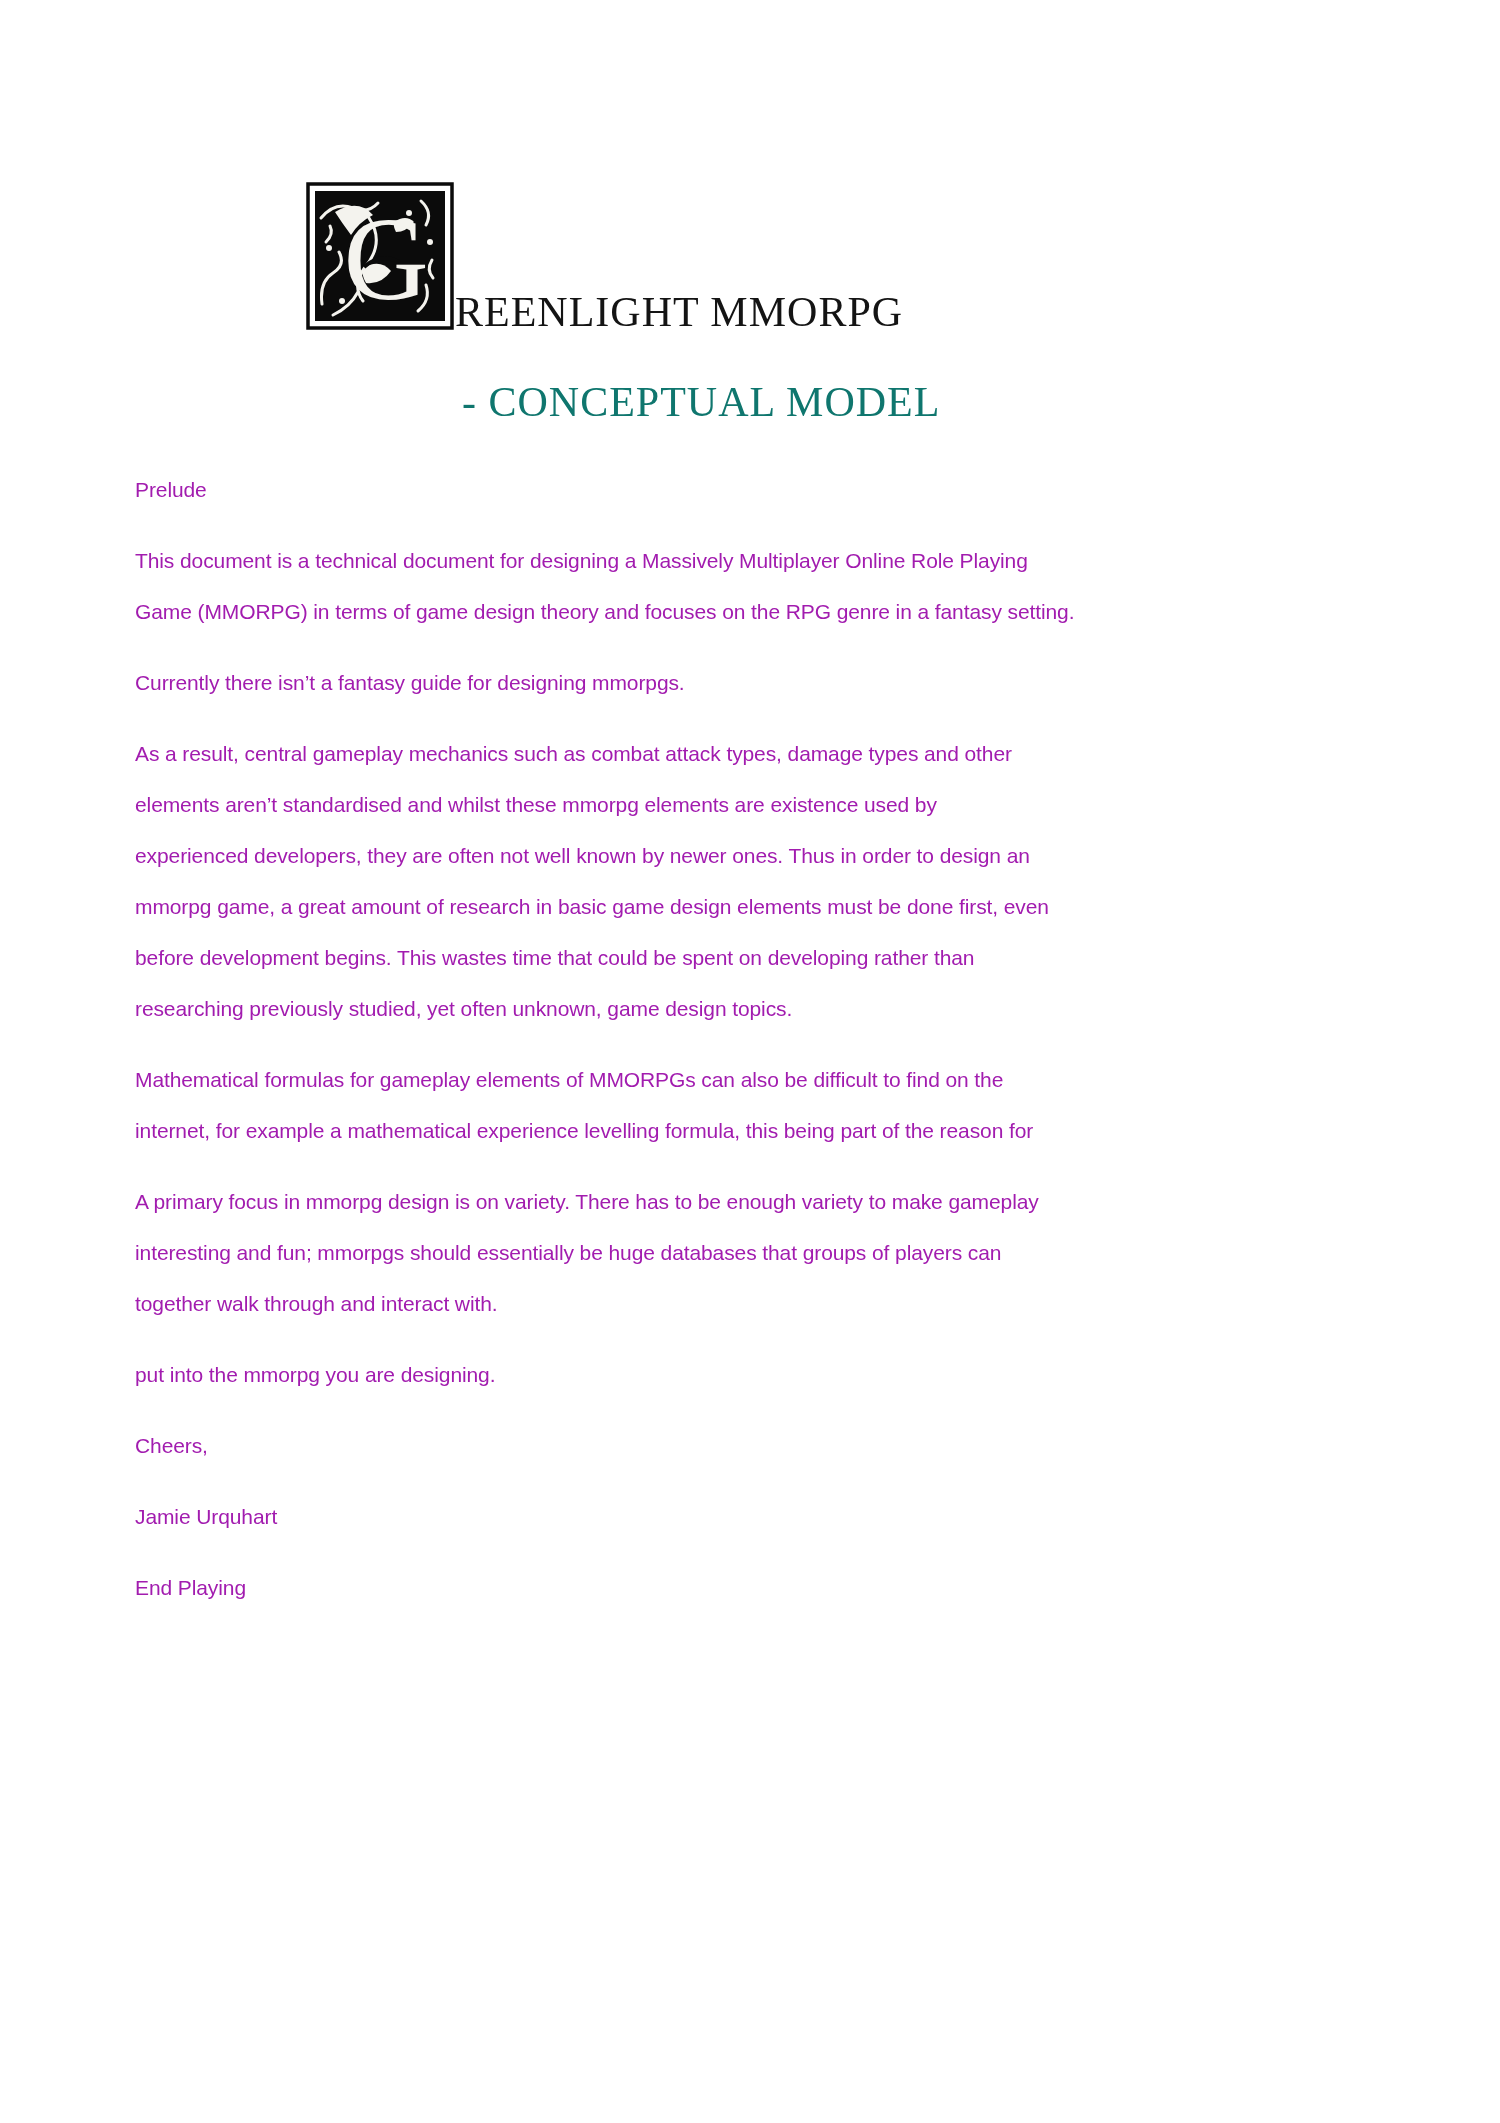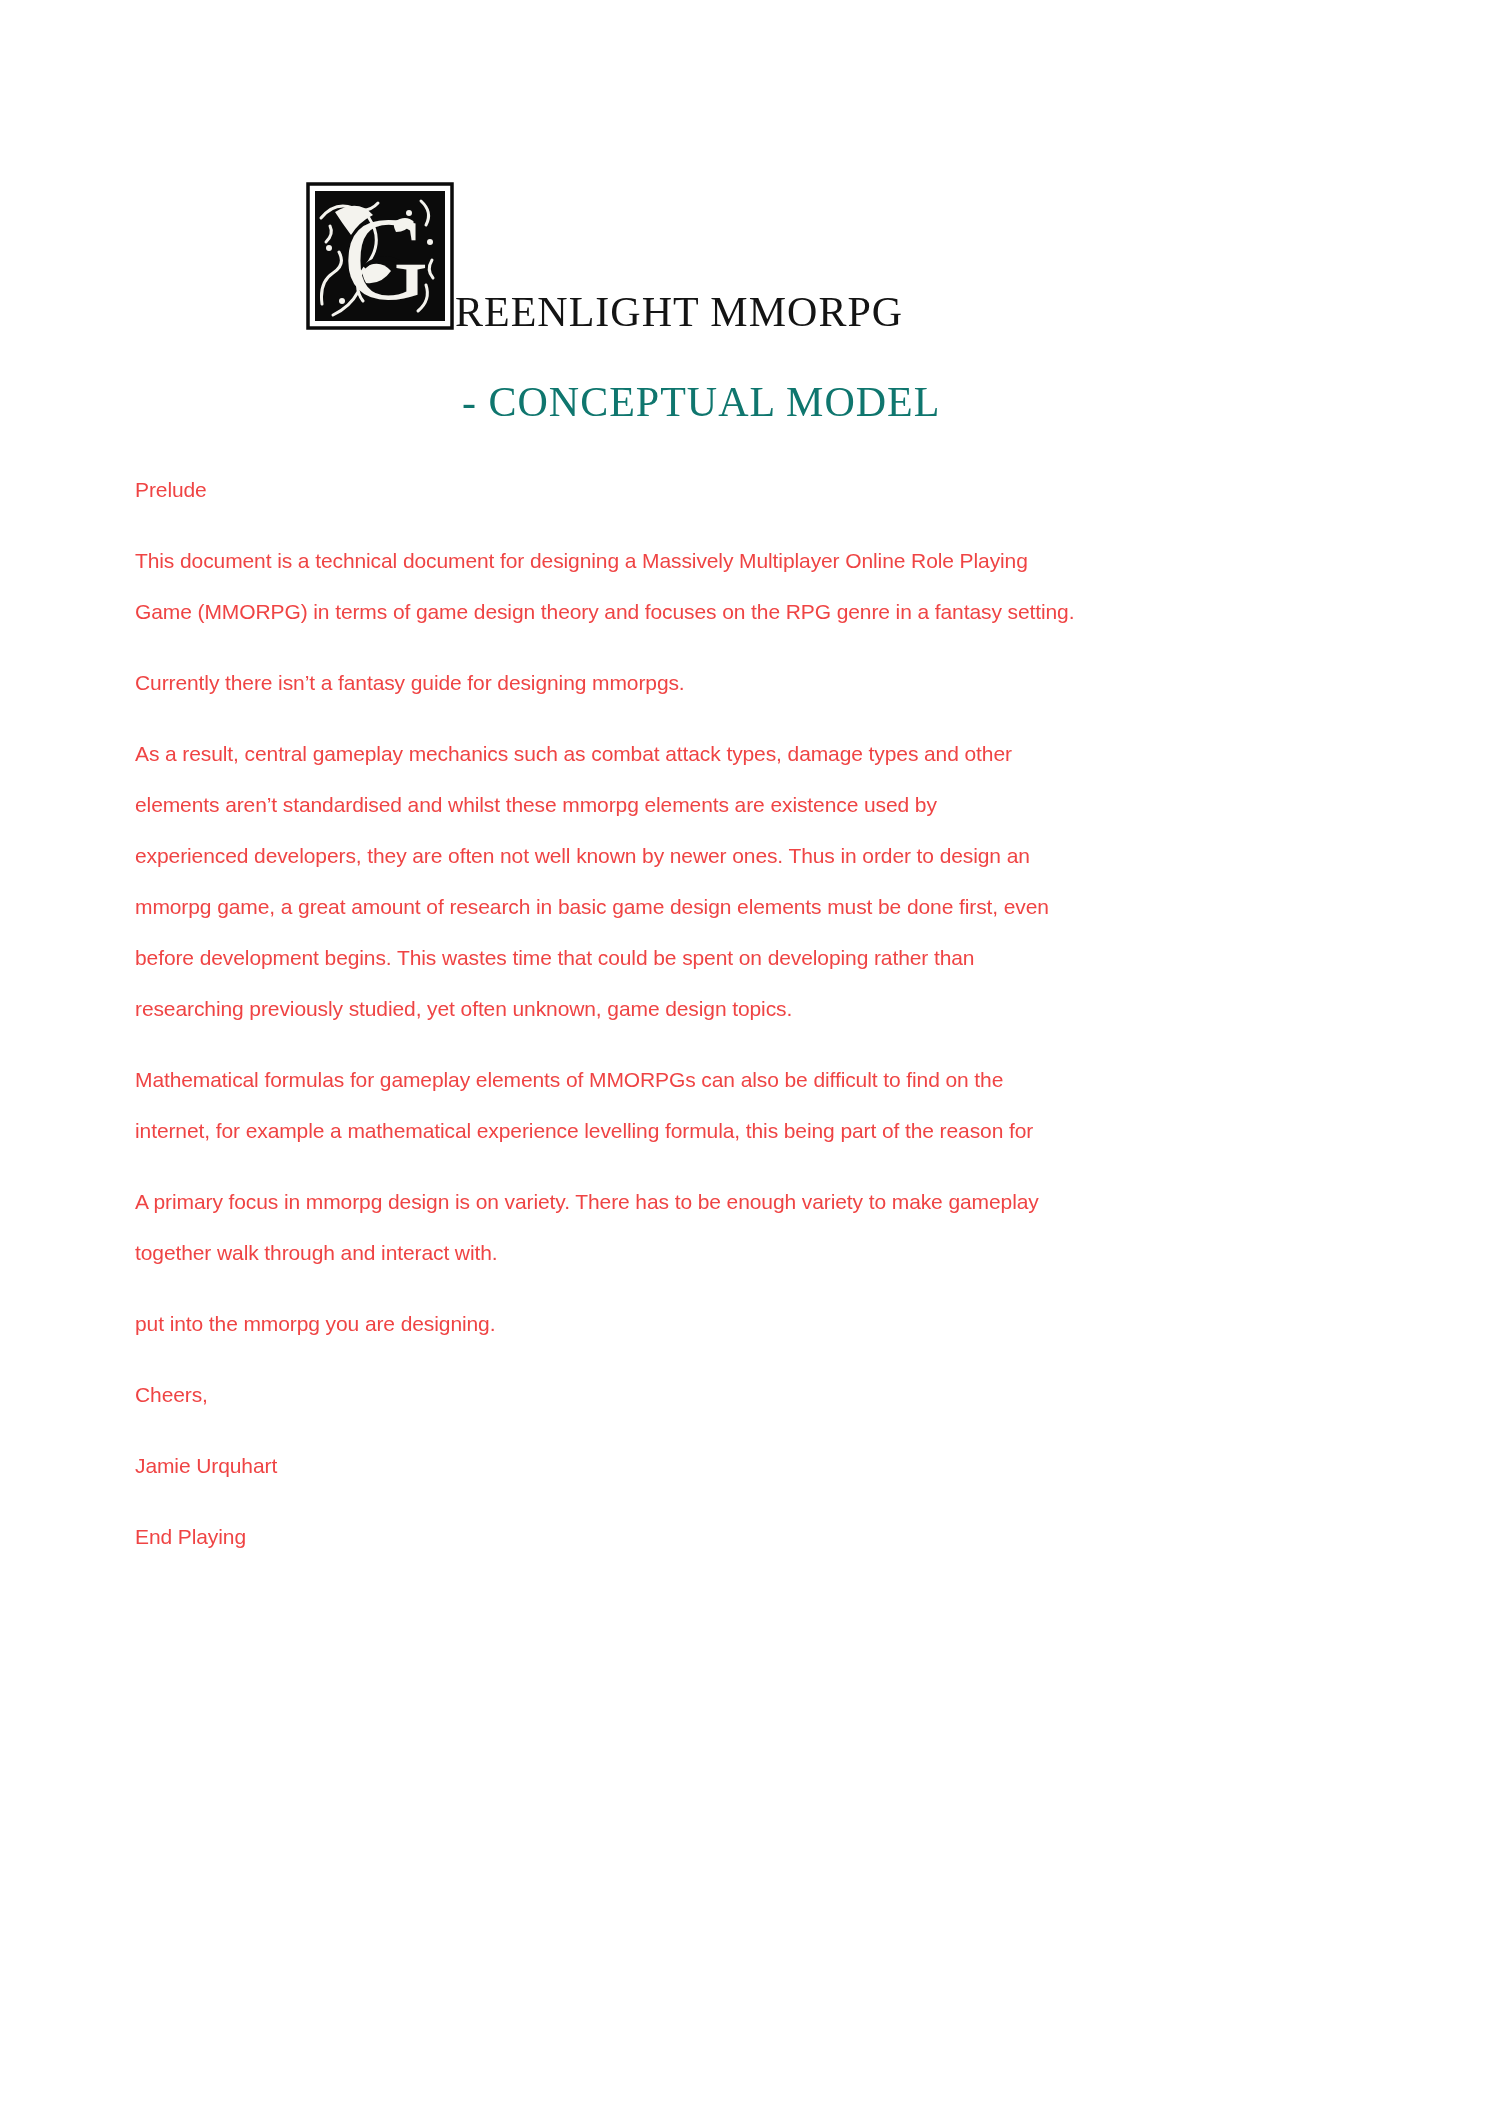--- a/index.html
+++ b/index.html
@@ -49,21 +49,21 @@
     position: absolute;
     left: 135px;
     top: 464px;
     width: 1250px;
   }
   .para {
     margin: 0 0 20px 0;
     font-size: 21px;
     line-height: 51px;
     letter-spacing: -0.1px;
-    color: #ef4444;
+    color: #a21caf;
   }
   .para .line {
     display: block;
     white-space: nowrap;
   }
   .page-number {
     position: absolute;
     left: 1300px;
     top: 1963px;
     font-size: 21px;
@@ -128,20 +128,21 @@
         <span class="line">mmorpg game, a great amount of research in basic game design elements must be done first, even</span>
         <span class="line">before development begins. This wastes time that could be spent on developing rather than</span>
         <span class="line">researching previously studied, yet often unknown, game design topics.</span>
       </p>
       <p class="para">
         <span class="line">Mathematical formulas for gameplay elements of MMORPGs can also be difficult to find on the</span>
         <span class="line">internet, for example a mathematical experience levelling formula, this being part of the reason for</span>
       </p>
       <p class="para">
         <span class="line">A primary focus in mmorpg design is on variety. There has to be enough variety to make gameplay</span>
+        <span class="line">interesting and fun; mmorpgs should essentially be huge databases that groups of players can</span>
         <span class="line">together walk through and interact with.</span>
       </p>
       <p class="para">
         <span class="line">put into the mmorpg you are designing.</span>
       </p>
       <p class="para">
         <span class="line">Cheers,</span>
       </p>
       <p class="para">
         <span class="line">Jamie Urquhart</span>

